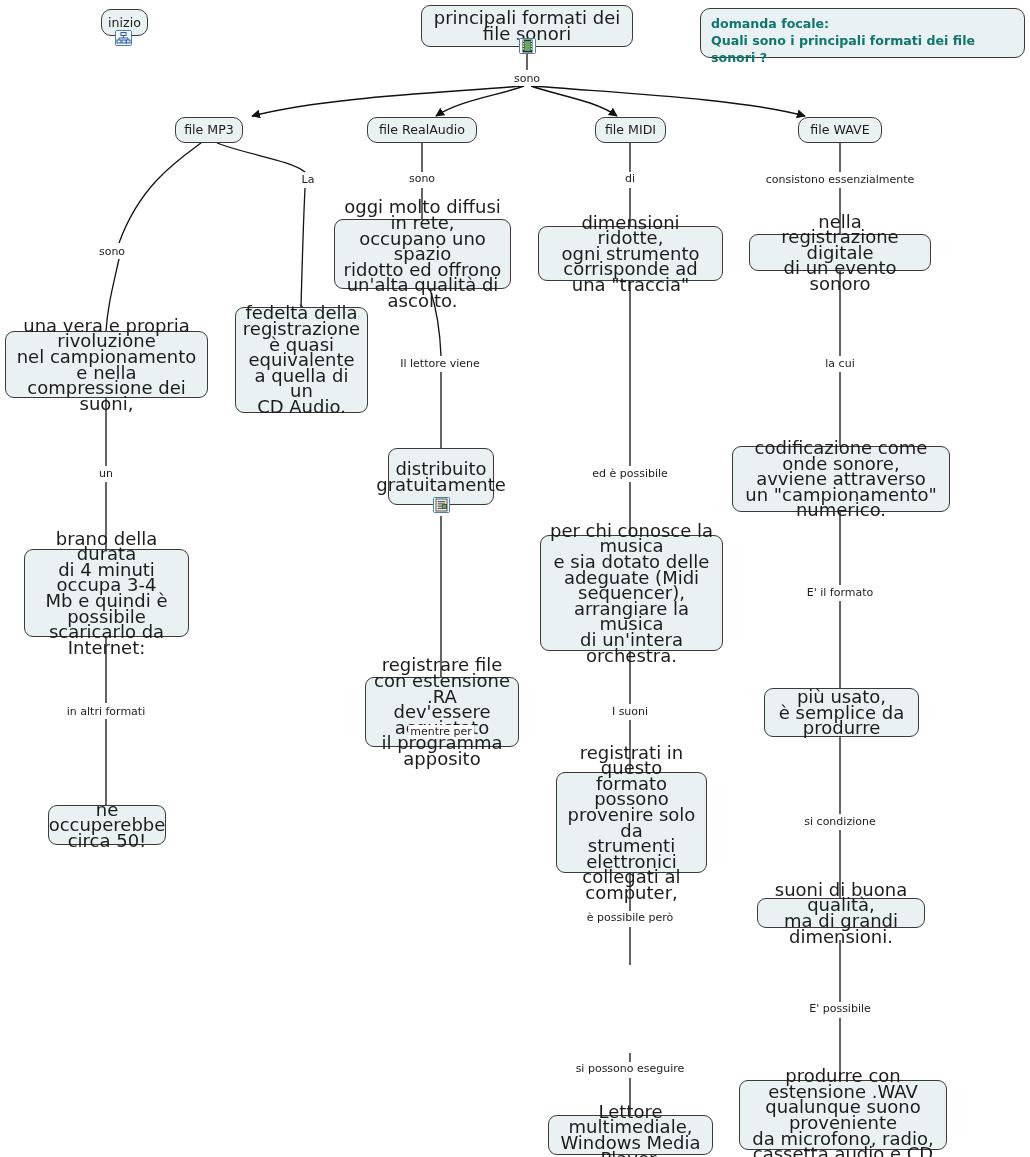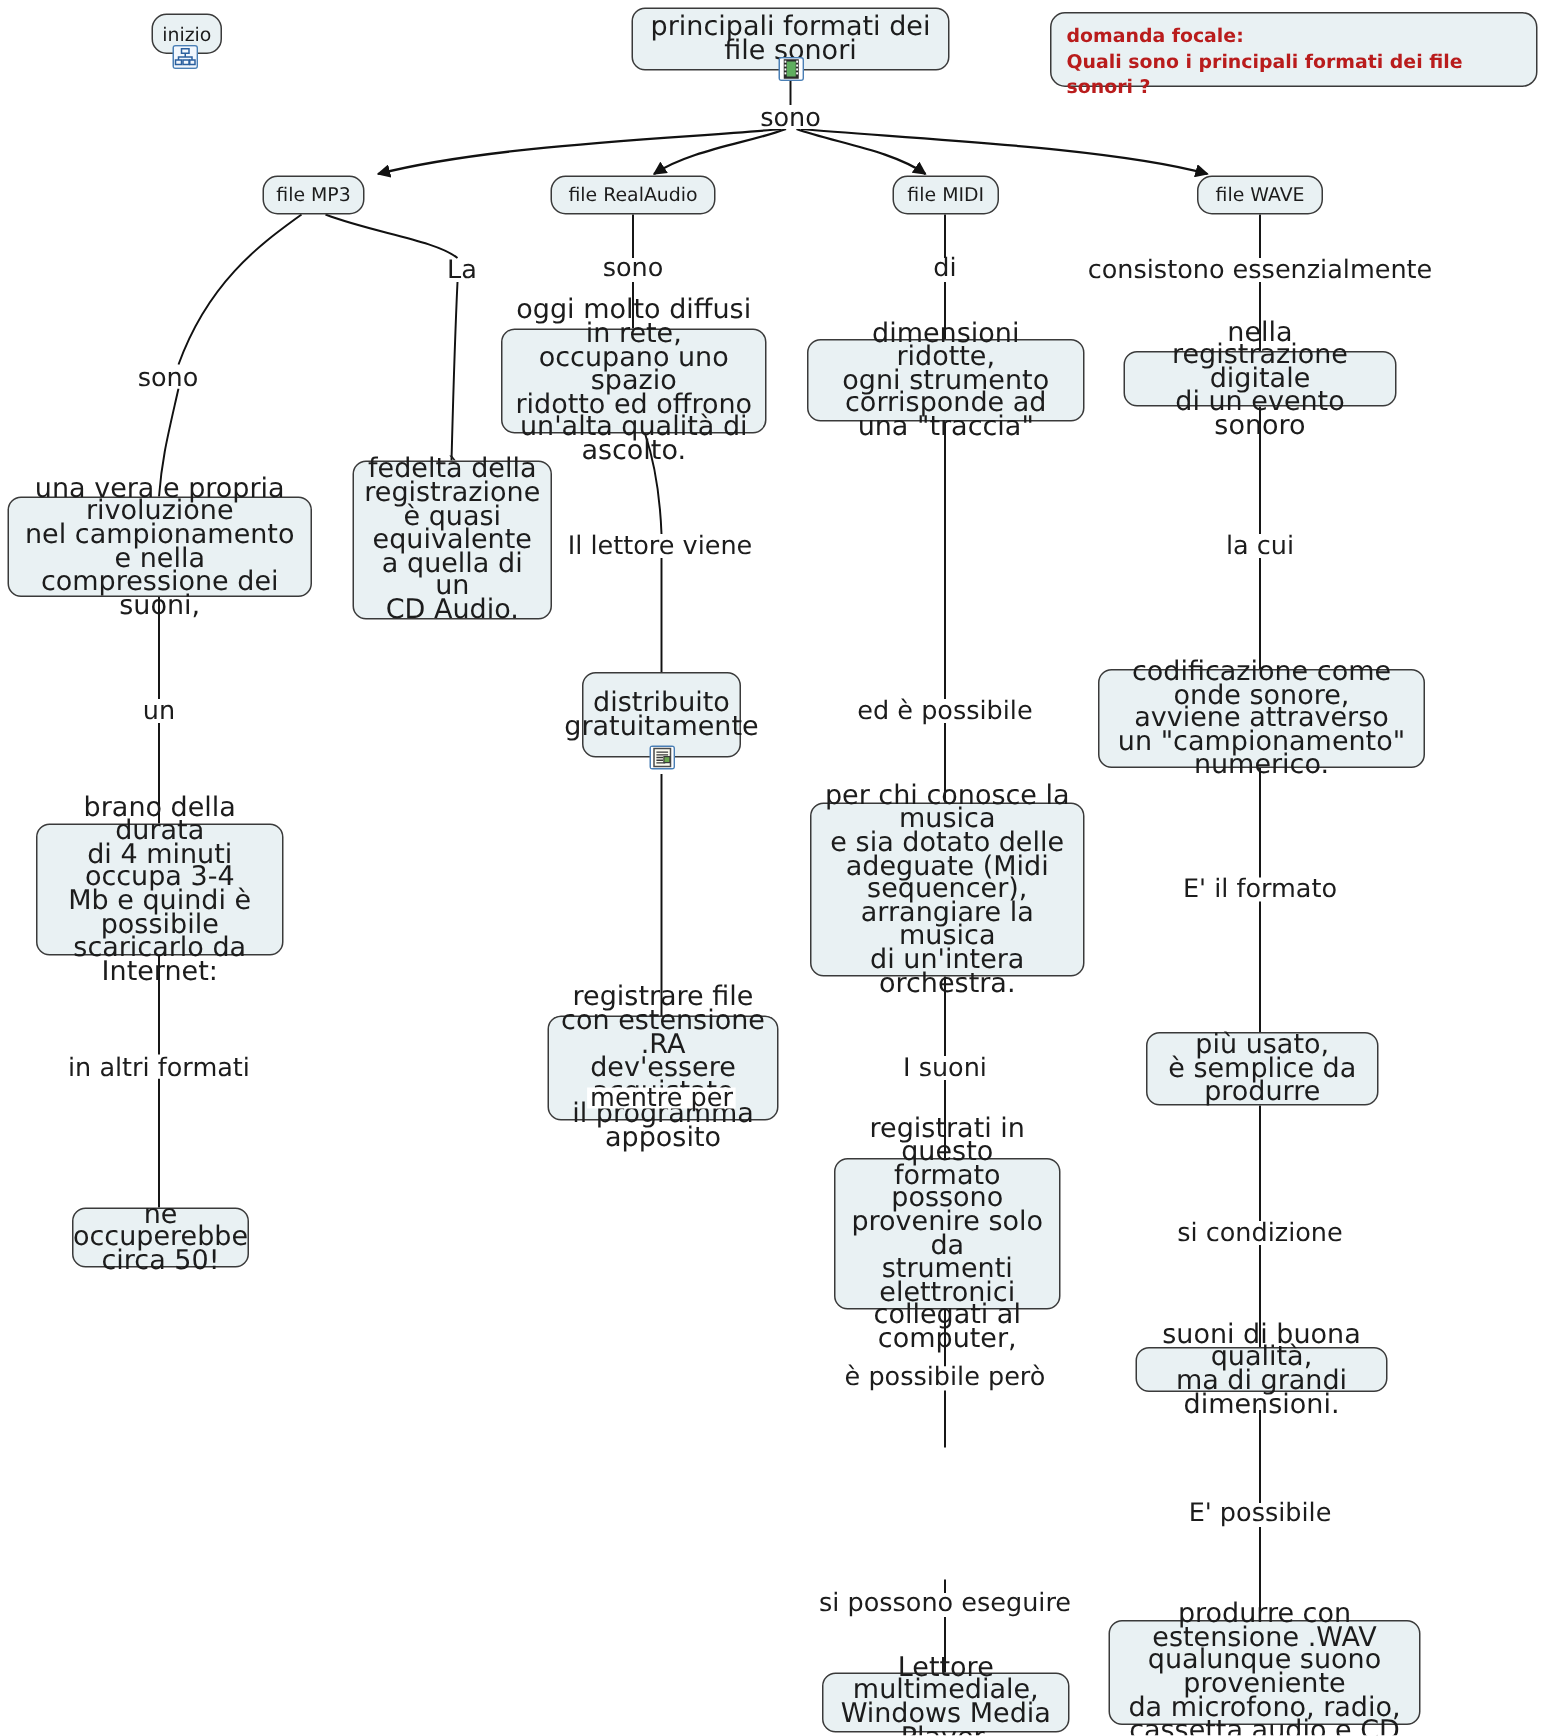--- a/index.html
+++ b/index.html
@@ -43,32 +43,32 @@
     white-space: pre-line;
     z-index: 5;
   }
   .node.small {
     font-size: 12.6px;
     border-radius: 10px;
   }
   .node.focus {
     border: 1px solid #3a3a3a;
     border-radius: 10px;
-    color: #b91c1c;
+    color: #0f766e;
     font-weight: bold;
     font-size: 12.6px;
     line-height: 17px;
     text-align: left;
     justify-content: flex-start;
     align-items: flex-start;
     padding: 6px 10px;
   }
   .linklabel {
     position: absolute;
-    font-size: 17px;
+    font-size: 11px;
     line-height: 14px;
     color: #1c1c1c;
     background: #ffffff;
     text-align: center;
     white-space: nowrap;
     transform: translateX(-50%);
     padding: 0 2px;
     z-index: 6;
   }
   

